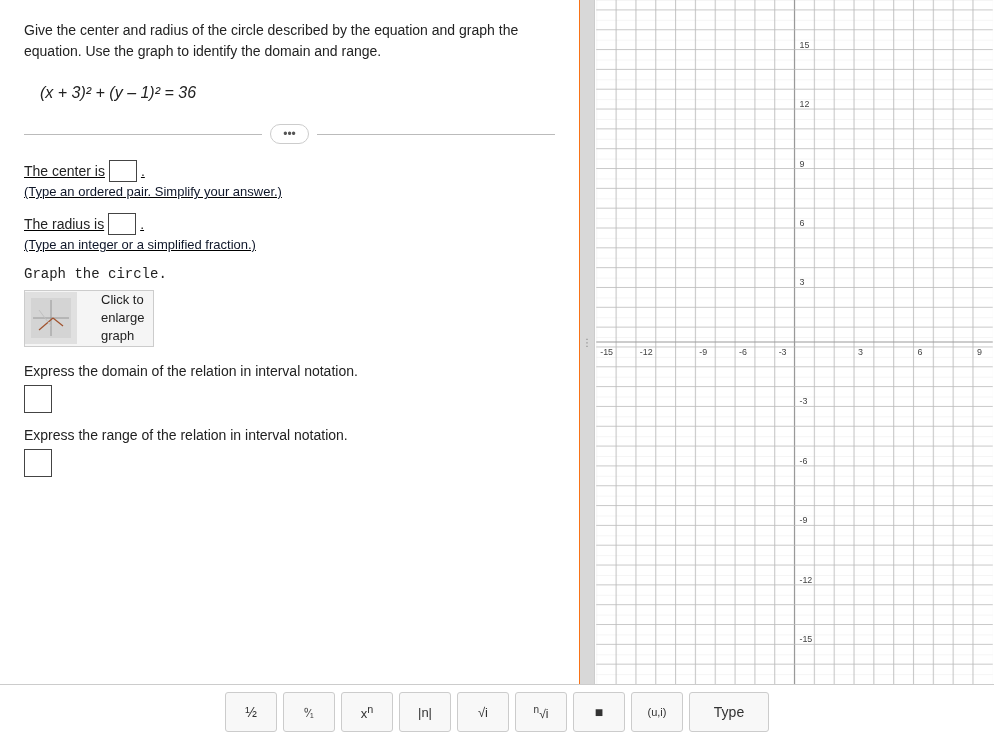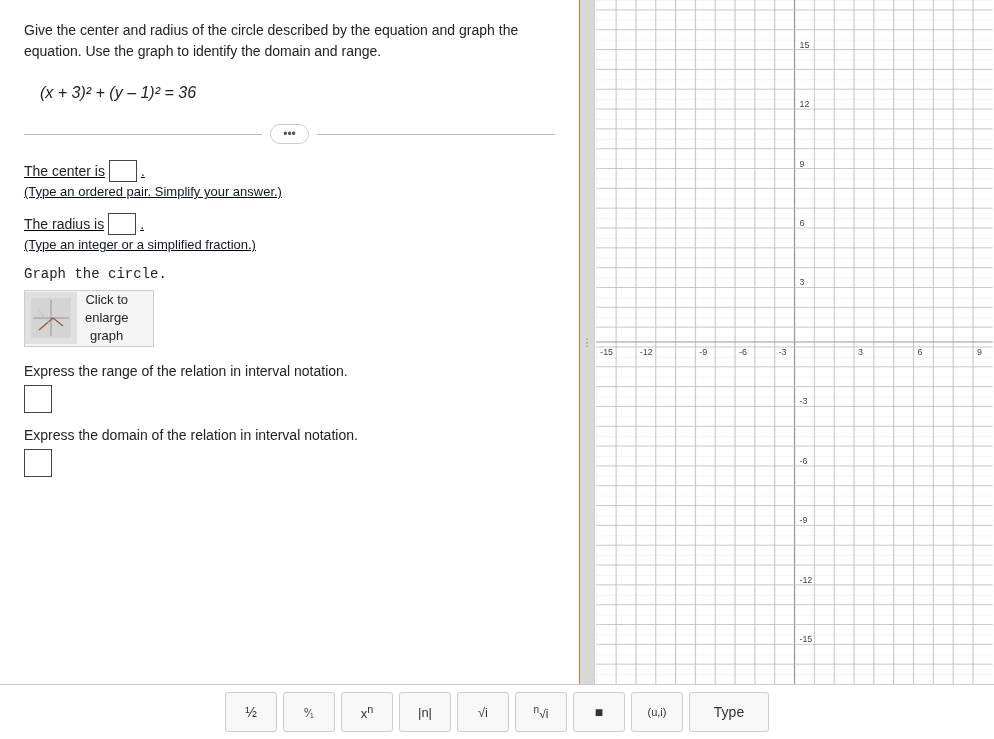--- a/index.html
+++ b/index.html
@@ -118,22 +118,22 @@
       height: 52px;
       background: #e0e0e0;
       display: flex;
       align-items: center;
       justify-content: center;
       flex-shrink: 0;
     }
     .enlarge-text {
       font-size: 13px;
       color: #222;
-      padding: 0 8px;
-      text-align: center;
+      padding: 0 24px;
+      text-align: left;
       line-height: 1.4;
     }
 
     .domain-section {
       margin-bottom: 14px;
     }
     .domain-label {
       font-size: 14px;
       color: #222;
       margin-bottom: 6px;
@@ -265,26 +265,26 @@
             <line x1="8" y1="32" x2="22" y2="20" stroke="#a0522d" stroke-width="1.2"></line>
             <line x1="22" y1="20" x2="32" y2="28" stroke="#a0522d" stroke-width="1.2"></line>
             <line x1="8" y1="12" x2="20" y2="28" stroke="#c0c0c0" stroke-width="1"></line>
           </svg>
         </div>
         <span class="enlarge-text">Click to<br>enlarge<br>graph</span>
       </button>
     </div>
 
     <div class="domain-section">
+      <div class="domain-label">Express the domain of the relation in interval notation.</div>
+      <div class="answer-box"></div>
+    </div>
+
+    <div class="domain-section">
       <div class="domain-label">Express the range of the relation in interval notation.</div>
-      <div class="answer-box"></div>
-    </div>
-
-    <div class="domain-section">
-      <div class="domain-label">Express the domain of the relation in interval notation.</div>
       <div class="answer-box"></div>
     </div>
 
   </div>
 
   <div class="panel-resizer">⋮</div>
 
   <div class="right-panel">
     <div class="graph-container">
       <svg width="100%" height="100%" viewBox="0 0 400 690" style="background:#fff; border-left:1px solid #ccc;">

